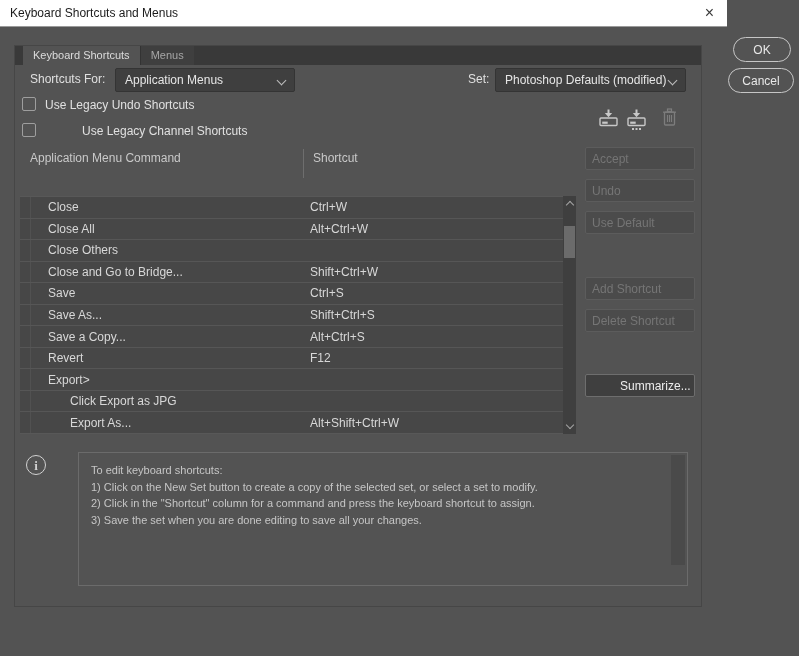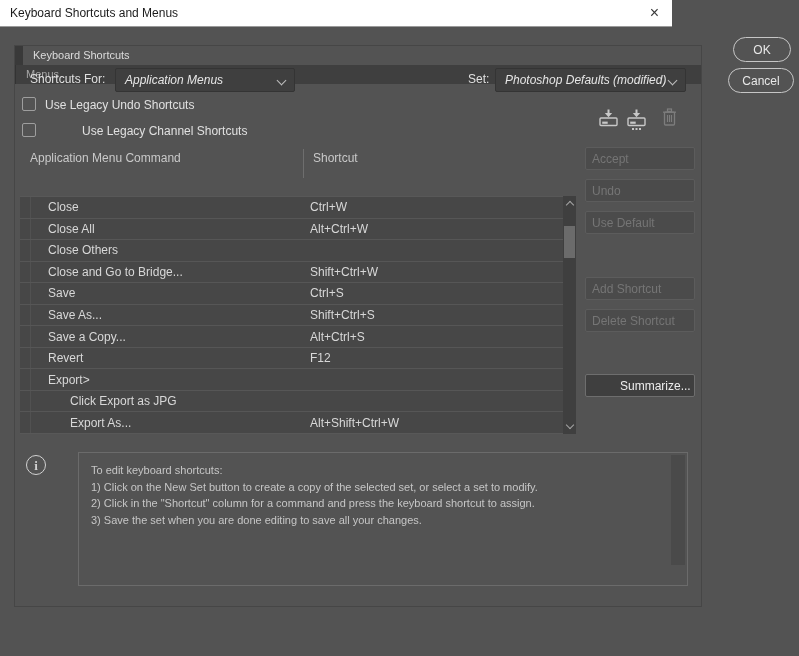--- a/index.html
+++ b/index.html
@@ -1,33 +1,33 @@
 <!DOCTYPE html>
 <html><head>
 <meta charset="utf-8">
 <style>
   html,body{margin:0;padding:0;}
   body{font-family:"Liberation Sans","DejaVu Sans",sans-serif;-webkit-font-smoothing:antialiased;}
   #dialog{position:relative;width:799px;height:656px;background:#535353;overflow:hidden;}
   .abs{position:absolute;}
 
   
-  #titlebar{position:absolute;left:0;top:0;width:672px;height:27px;background:#ffffff;border-bottom:1px solid #9a9a9a;box-sizing:border-box;padding-left:30px;}
+  #titlebar{position:absolute;left:0;top:0;width:727px;height:27px;background:#ffffff;border-bottom:1px solid #9a9a9a;box-sizing:border-box;padding-left:30px;}
   #title-text{position:absolute;left:10px;top:6px;font-size:12px;color:#1b1b1b;}
   #close-x{position:absolute;right:13px;top:3px;font-size:16px;color:#3a3a3a;cursor:pointer;line-height:20px;}
 
   
   #panel{position:absolute;left:14px;top:45px;width:688px;height:562px;border:1px solid #464646;box-sizing:border-box;background:#535353;}
-  #tabstrip{position:absolute;left:0;top:0;width:100%;height:19px;background:#393939;display:flex;flex-direction:column;}
+  #tabstrip{position:absolute;left:0;top:0;width:100%;height:19px;background:#393939;display:flex;}
   .tab{height:19px;line-height:19px;padding:0 10px;font-size:11px;}
   .tab.active{background:#535353;color:#dcdcdc;}
   .tab.inactive{background:#3f3f3f;color:#a6a6a6;border-left:1px solid #333;}
 
   .label{font-size:12px;color:#e0e0e0;}
-  .select{position:absolute;height:24px;background:#3f3f3f;border:1px solid #343434;border-radius:2px;box-sizing:border-box;color:#e6e6e6;font-size:12px;line-height:22px;font-style:italic;}
+  .select{position:absolute;height:24px;background:#3f3f3f;border:1px solid #343434;border-radius:2px;box-sizing:border-box;color:#e6e6e6;font-size:12px;line-height:22px;}
   .select .val{position:absolute;left:9px;top:0;white-space:nowrap;}
   .chev{position:absolute;right:9px;top:8px;width:6px;height:6px;border-right:1.4px solid #bdbdbd;border-bottom:1.4px solid #bdbdbd;transform:rotate(45deg);}
 
   .checkbox{position:absolute;width:14px;height:14px;border:1px solid #9e9e9e;border-radius:2px;box-sizing:border-box;background:transparent;}
 
   
   #tbl-header-cmd{position:absolute;left:30px;top:151px;font-size:12px;color:#c9c9c9;}
   #tbl-header-sc{position:absolute;left:313px;top:151px;font-size:12px;color:#c9c9c9;}
   #tbl-header-div{position:absolute;left:303px;top:149px;width:1px;height:29px;background:#6e6e6e;}
   #cmd-table{position:absolute;left:20px;top:196px;width:543px;height:238px;background:#474747;display:flex;flex-direction:column;border-top:1px solid #585858;border-bottom:1px solid #585858;box-sizing:border-box;}

